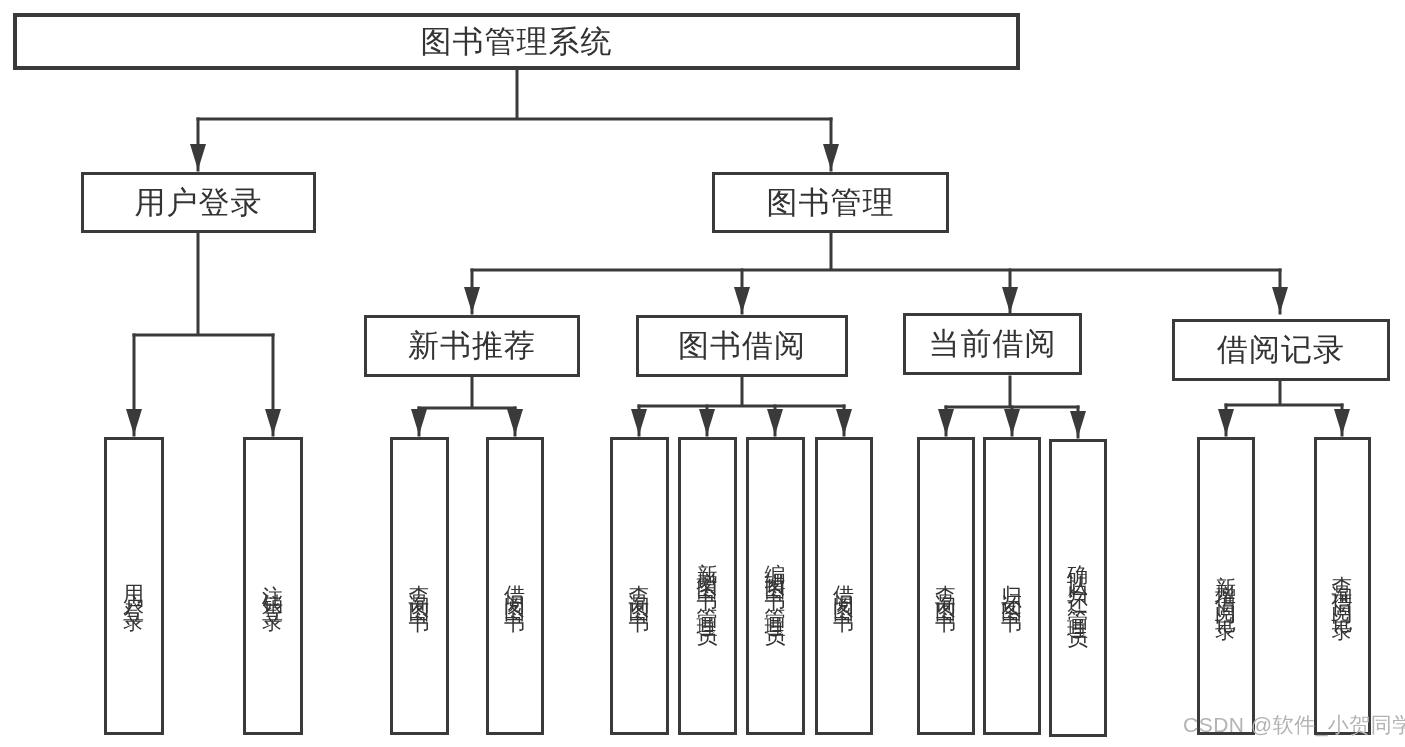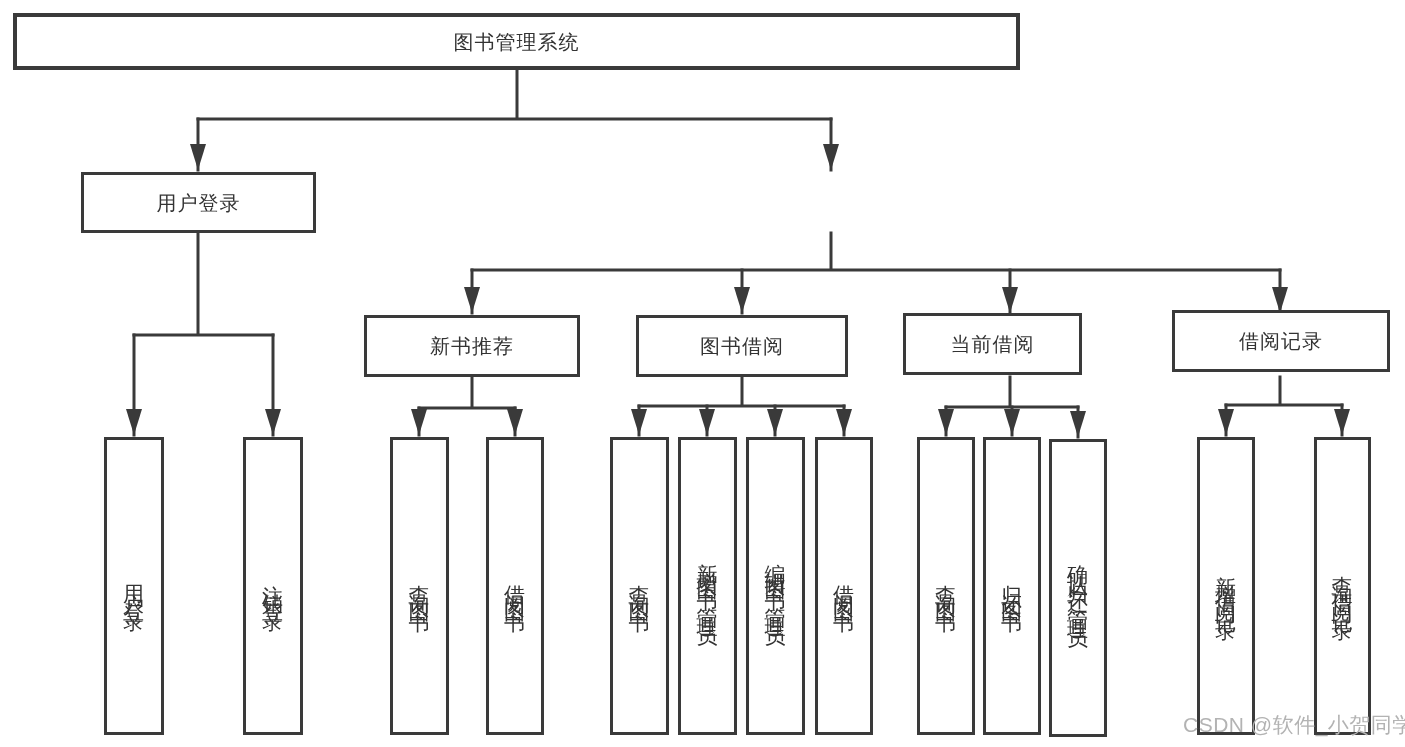--- a/index.html
+++ b/index.html
@@ -24,21 +24,21 @@
   }
   .node {
     position: absolute;
     box-sizing: border-box;
     border: 3px solid #3a3a3a;
     background: #ffffff;
     display: flex;
     align-items: center;
     justify-content: center;
     color: #333333;
-    font-size: 20px;
+    font-size: 31px;
     letter-spacing: 1px;
     z-index: 2;
     text-align: center;
     line-height: 1.2;
   }
   .node.root { border-width: 4px; }
   .node.leaf { font-size: 21px; }
   .vtext {
     writing-mode: vertical-rl;
     text-orientation: mixed;
@@ -104,31 +104,34 @@
     </g>
   </svg>
 
   <div class="node root" style="left:13px; top:13px; width:1007px; height:57px;">
     <span>图书管理系统</span>
   </div>
 
   <div class="node" style="left:81px; top:172px; width:235px; height:61px;">
     <span>用户登录</span>
   </div>
+  <div class="node" style="left:712px; top:172px; width:237px; height:61px;">
+    <span>图书管理</span>
+  </div>
 
   <div class="node" style="left:636px; top:315px; width:212px; height:62px;">
     <span>图书借阅</span>
   </div>
   <div class="node" style="left:364px; top:315px; width:216px; height:62px;">
     <span>新书推荐</span>
   </div>
   <div class="node" style="left:903px; top:313px; width:179px; height:62px;">
     <span>当前借阅</span>
   </div>
-  <div class="node" style="left:1172px; top:310px; width:218px; height:62px;">
+  <div class="node" style="left:1172px; top:319px; width:218px; height:62px;">
     <span>借阅记录</span>
   </div>
 
   <div class="node leaf" style="left:104px; top:437px; width:60px; height:298px;">
     <span class="vtext">用户登录</span>
   </div>
   <div class="node leaf" style="left:243px; top:437px; width:60px; height:298px;">
     <span class="vtext">注销登录</span>
   </div>
 

